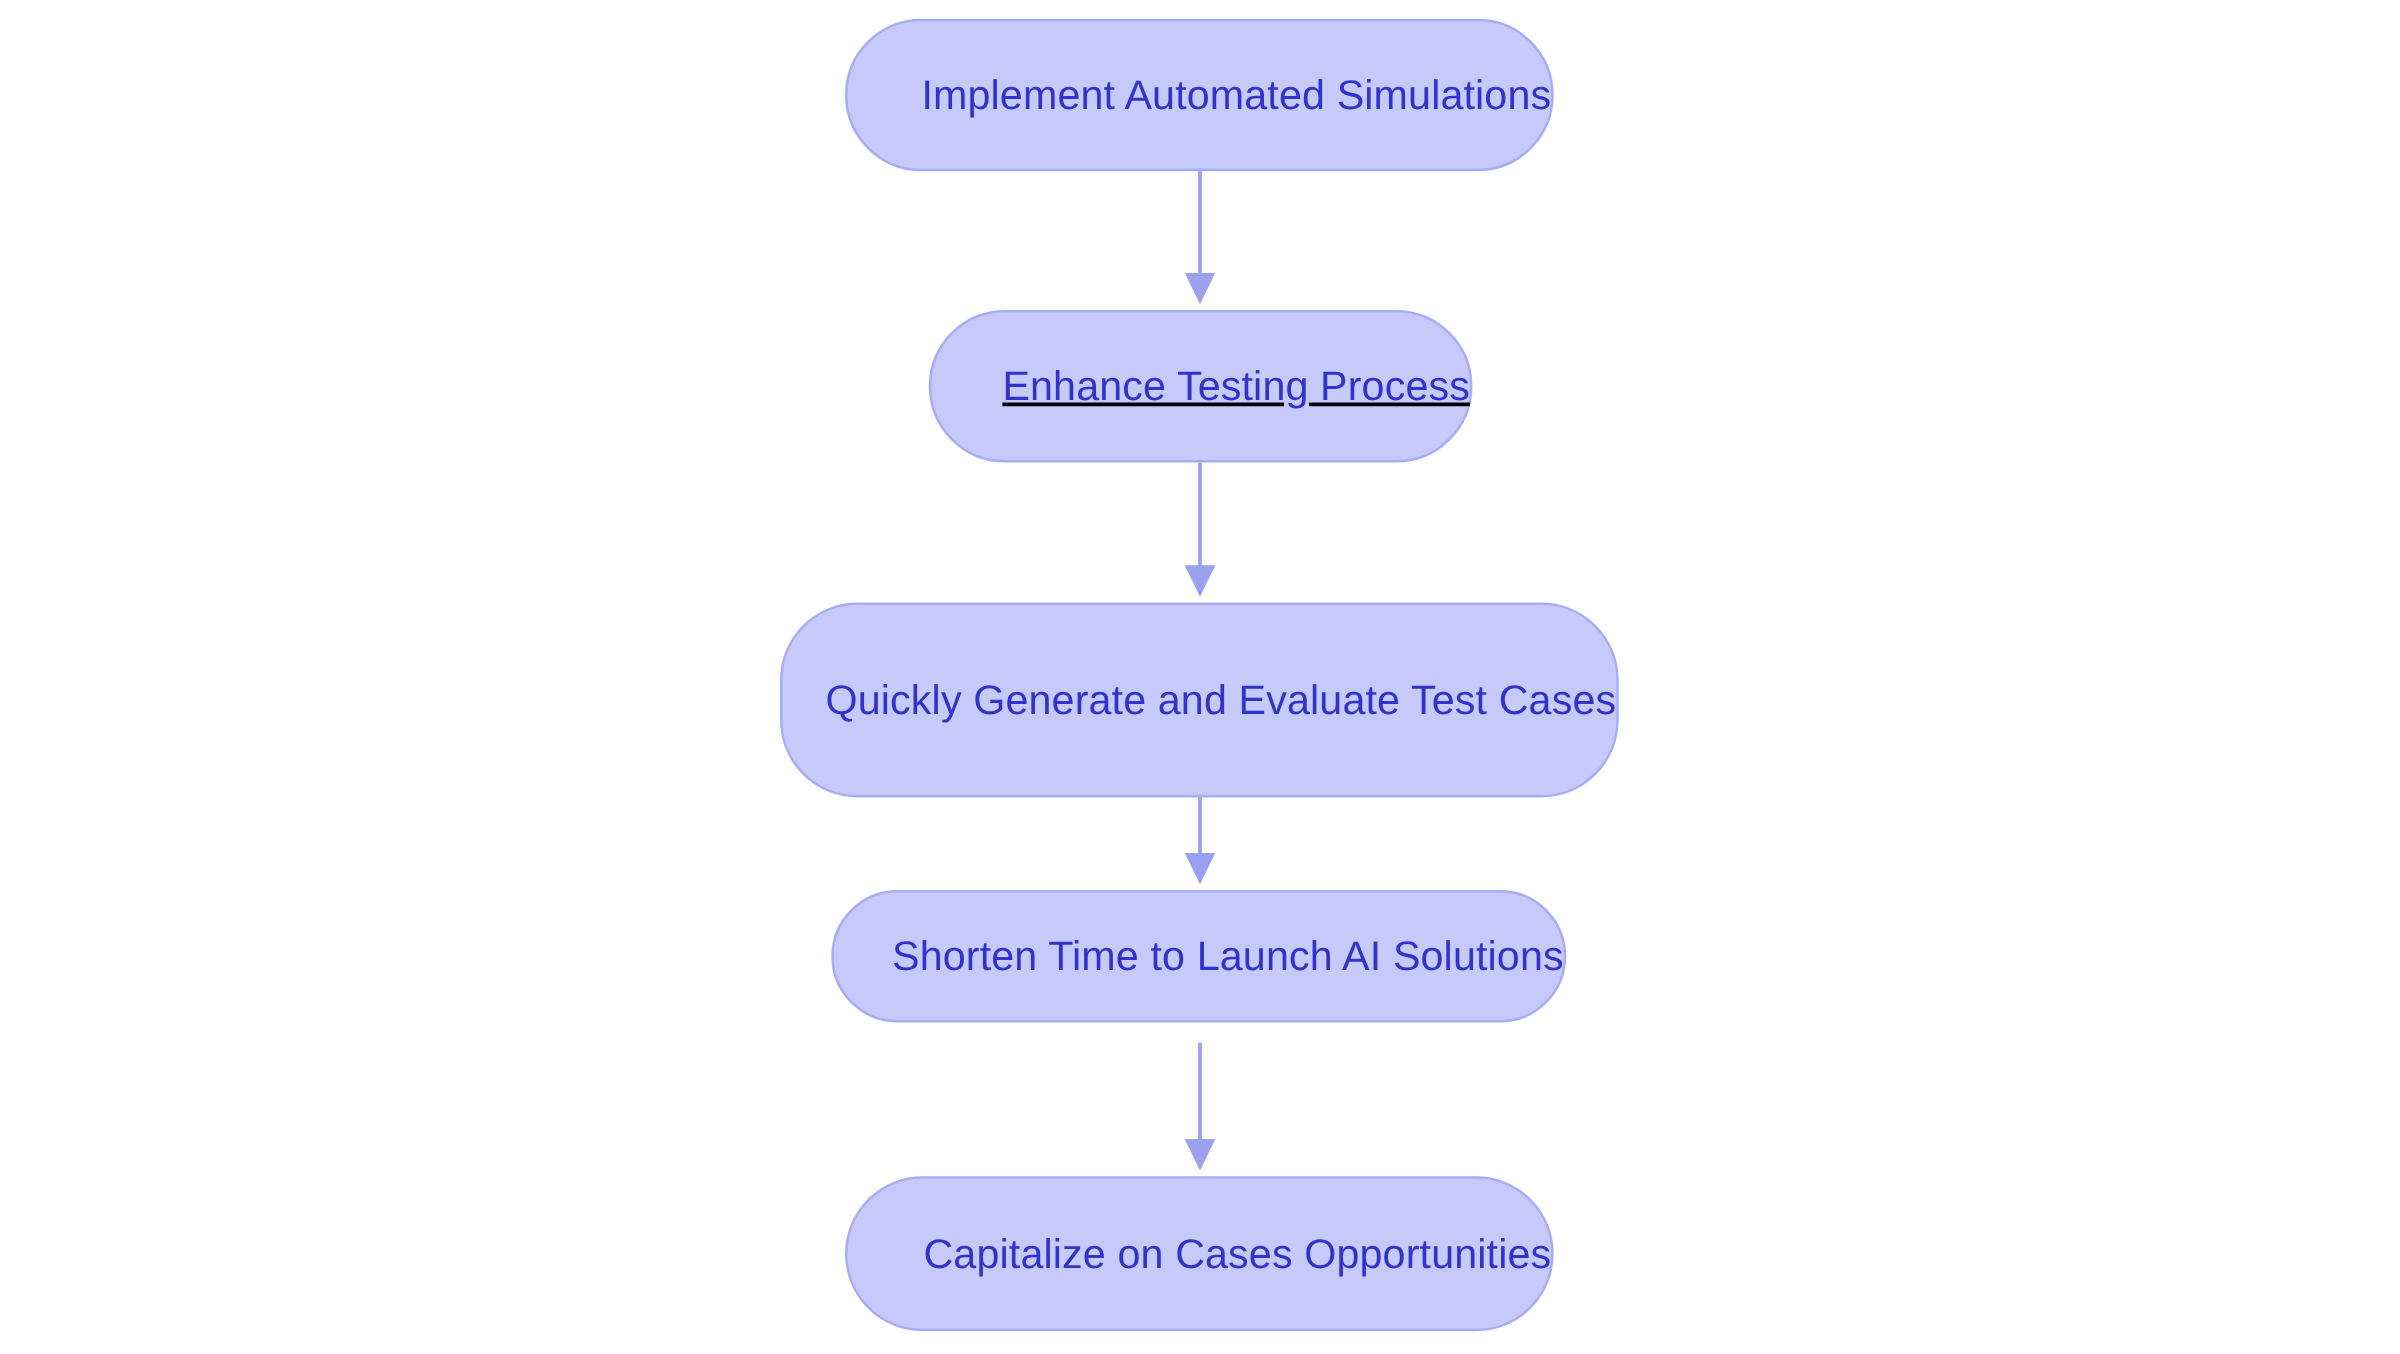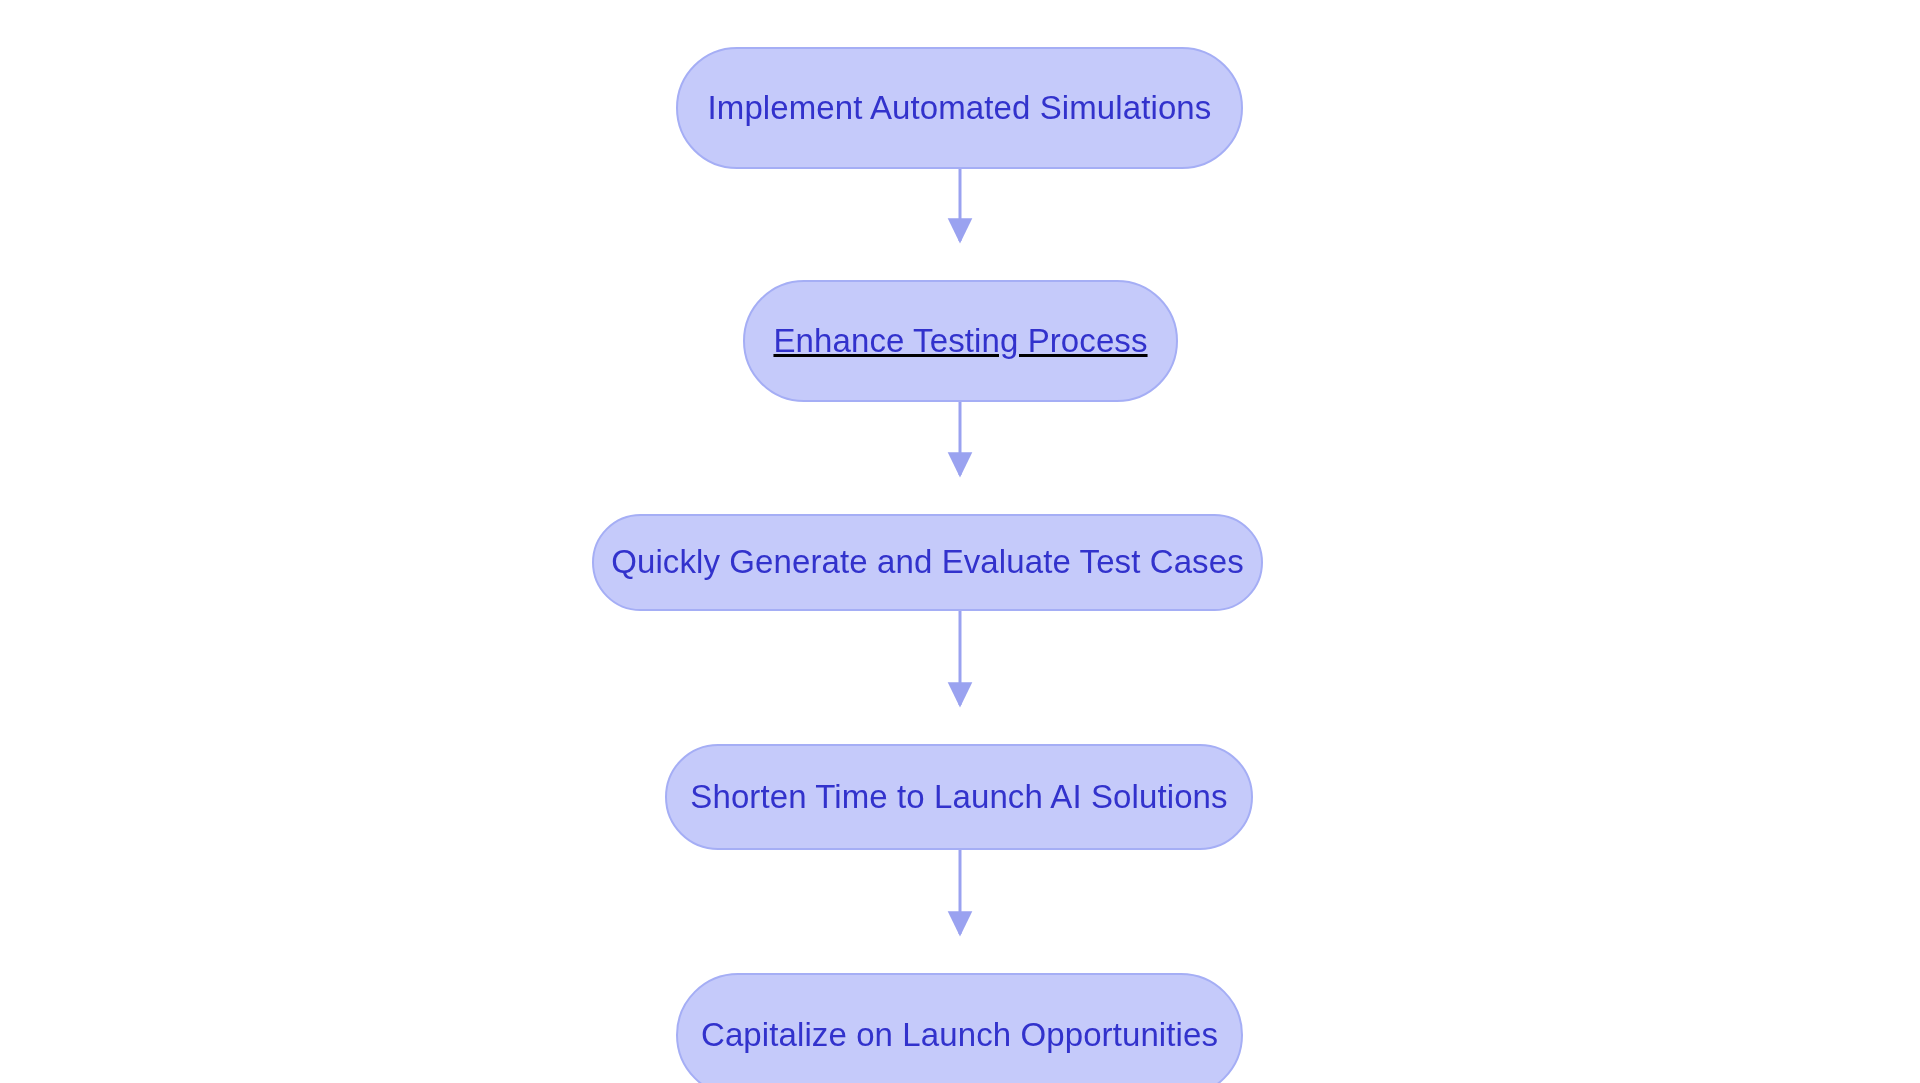--- a/index.html
+++ b/index.html
@@ -28,42 +28,41 @@
     width: 1920px;
     height: 1083px;
     pointer-events: none;
   }
 
   .node {
     position: absolute;
     box-sizing: border-box;
     display: flex;
     align-items: center;
-    justify-content: center;
+    justify-content: flex-end;
     background: #c5cafa;
     border: 2px solid #a5aef5;
     border-radius: 62px;
     text-align: center;
-    margin-top: 32px;
   }
 
   .node-label {
     color: #3232cc;
     font-family: "Liberation Sans", sans-serif;
     font-size: 33px;
     font-weight: 400;
     line-height: 1.1;
     letter-spacing: 0.1px;
     white-space: nowrap;
   }
 
   
   #node-1 { left: 676px; top: 15px;  width: 567px; height: 122px; }
   #node-2 { left: 743px; top: 248px; width: 435px; height: 122px; text-decoration: underline; }
-  #node-3 { left: 592px; top: 482px; width: 671px; height: 97px; }
+  #node-3 { left: 624px; top: 482px; width: 671px; height: 156px; }
   #node-4 { left: 665px; top: 712px; width: 588px; height: 106px; }
   #node-5 { left: 676px; top: 941px; width: 567px; height: 124px; }
 </style>
 </head>
 <body>
 
 <div id="flowchart">
 
   <svg id="connectors" viewBox="0 0 1920 1083" width="1920" height="1083" xmlns="http://www.w3.org/2000/svg">
     <defs>
@@ -90,16 +89,16 @@
 
   <div class="node" id="node-3">
     <span class="node-label">Quickly Generate and Evaluate Test Cases</span>
   </div>
 
   <div class="node" id="node-4">
     <span class="node-label">Shorten Time to Launch AI Solutions</span>
   </div>
 
   <div class="node" id="node-5">
-    <span class="node-label">Capitalize on Launch Opportunities</span>
+    <span class="node-label">Capitalize on Cases Opportunities</span>
   </div>
 
 </div>
 
 </body></html>

